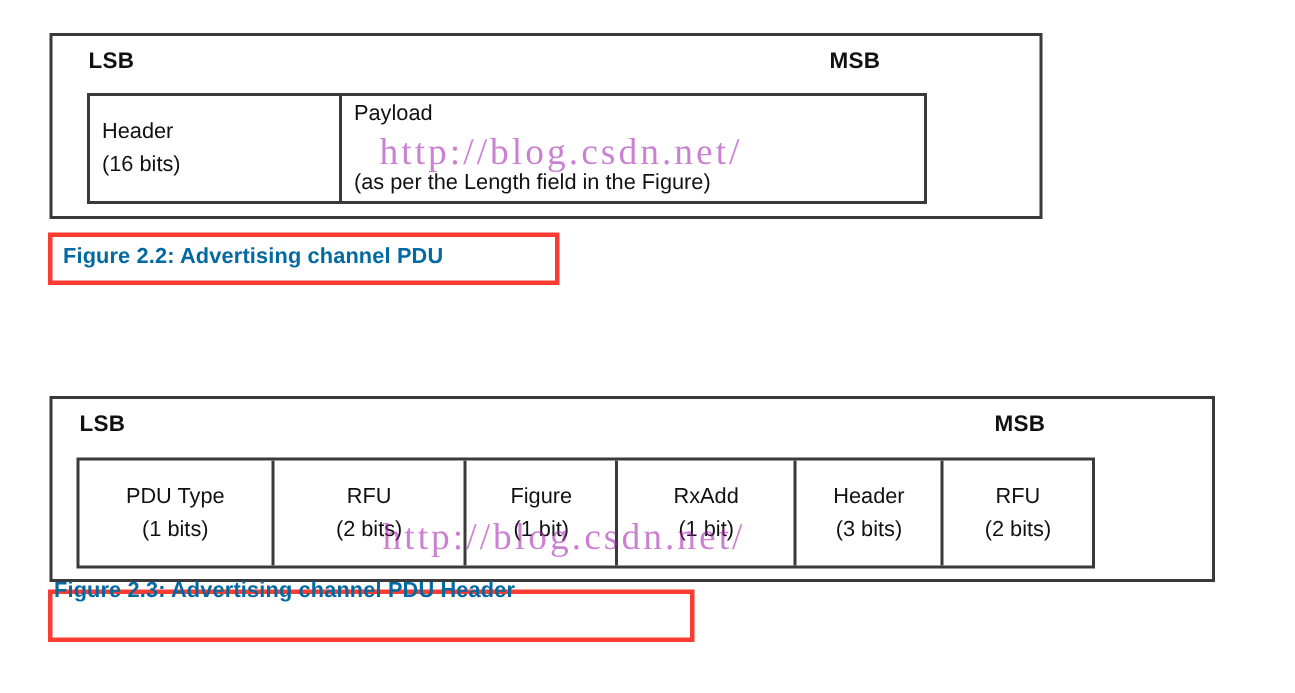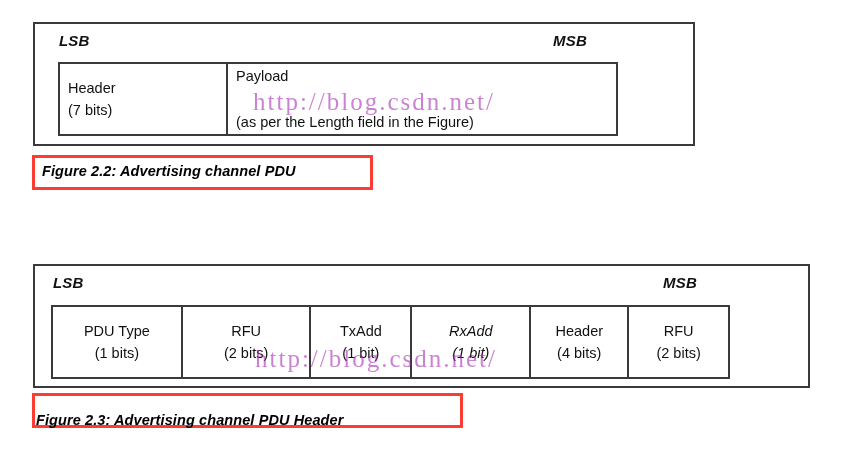--- a/index.html
+++ b/index.html
@@ -41,21 +41,20 @@
     height: 26px;
     box-sizing: border-box;
   }
   .endian-label {
     position: absolute;
     font-size: 15px;
     font-weight: bold;
     letter-spacing: 0.2px;
     color: #111111;
     white-space: nowrap;
-    font-style: italic;
   }
 
   
   .fields {
     position: absolute;
     display: flex;
     box-sizing: border-box;
     border: 2px solid #3a3a3a;
     background: transparent;
   }
@@ -97,23 +96,22 @@
   .caption-box {
     position: absolute;
     border: 3px solid #fa3c32;
     box-sizing: border-box;
     background: transparent;
     pointer-events: none;
   }
   .caption-text {
     position: absolute;
     font-size: 14.5px;
-    font-style: italic;
     font-weight: bold;
-    color: #000000;
+    color: #0369a1;
     white-space: nowrap;
     letter-spacing: 0.1px;
   }
 
   
   .watermark {
     position: absolute;
     font-family: "Liberation Serif", serif;
     font-size: 25px;
     color: #a21caf;
@@ -135,21 +133,21 @@
 
       <div class="endian-row" style="top:8px;">
         <span class="endian-label" style="left:24px; top:0;">LSB</span>
         <span class="endian-label" style="left:518px; top:0;">MSB</span>
       </div>
     </div>
 
     <div class="fields align-left" style="left:58px; top:62px; width:560px; height:74px;">
       <div class="field-cell" style="width:168px;">
         <span class="field-name">Header</span>
-        <span class="field-size">(7 bits)</span>
+        <span class="field-size">(16 bits)</span>
       </div>
       <div class="field-cell center" style="width:388px;gap:24px;">
         <span class="field-name">Payload</span>
         <span class="field-size">(as per the Length field in the Figure)</span>
       </div>
     </div>
 
     <div class="watermark" style="left:253px; top:88px;">http://blog.csdn.net/</div>
 
     <div class="caption-wrap">
@@ -171,38 +169,38 @@
     <div class="fields align-center" style="left:51px; top:305px; width:679px; height:74px;">
       <div class="field-cell" style="width:134px;">
         <span class="field-name">PDU Type</span>
         <span class="field-size">(1 bits)</span>
       </div>
       <div class="field-cell" style="width:133px;">
         <span class="field-name">RFU</span>
         <span class="field-size">(2 bits)</span>
       </div>
       <div class="field-cell" style="width:104px;">
-        <span class="field-name">TxAdd</span>
+        <span class="field-name">Figure</span>
         <span class="field-size">(1 bit)</span>
       </div>
-      <div class="field-cell" style="width:123px;font-style:italic;">
+      <div class="field-cell" style="width:123px;">
         <span class="field-name">RxAdd</span>
         <span class="field-size">(1 bit)</span>
       </div>
       <div class="field-cell" style="width:101px;">
         <span class="field-name">Header</span>
-        <span class="field-size">(4 bits)</span>
+        <span class="field-size">(3 bits)</span>
       </div>
       <div class="field-cell" style="width:102px;">
         <span class="field-name">RFU</span>
         <span class="field-size">(2 bits)</span>
       </div>
     </div>
 
     <div class="watermark" style="left:255px; top:345px;">http://blog.csdn.net/</div>
 
     <div class="caption-wrap">
       <div class="caption-box" style="left:32px; top:393px; width:431px; height:35px;"></div>
-      <div class="caption-text" style="left:36px; top:412px;">Figure 2.3:  Advertising channel PDU Header</div>
+      <div class="caption-text" style="left:36px; top:386px;">Figure 2.3:  Advertising channel PDU Header</div>
     </div>
   </div>
 
 </div>
 
 </body></html>

